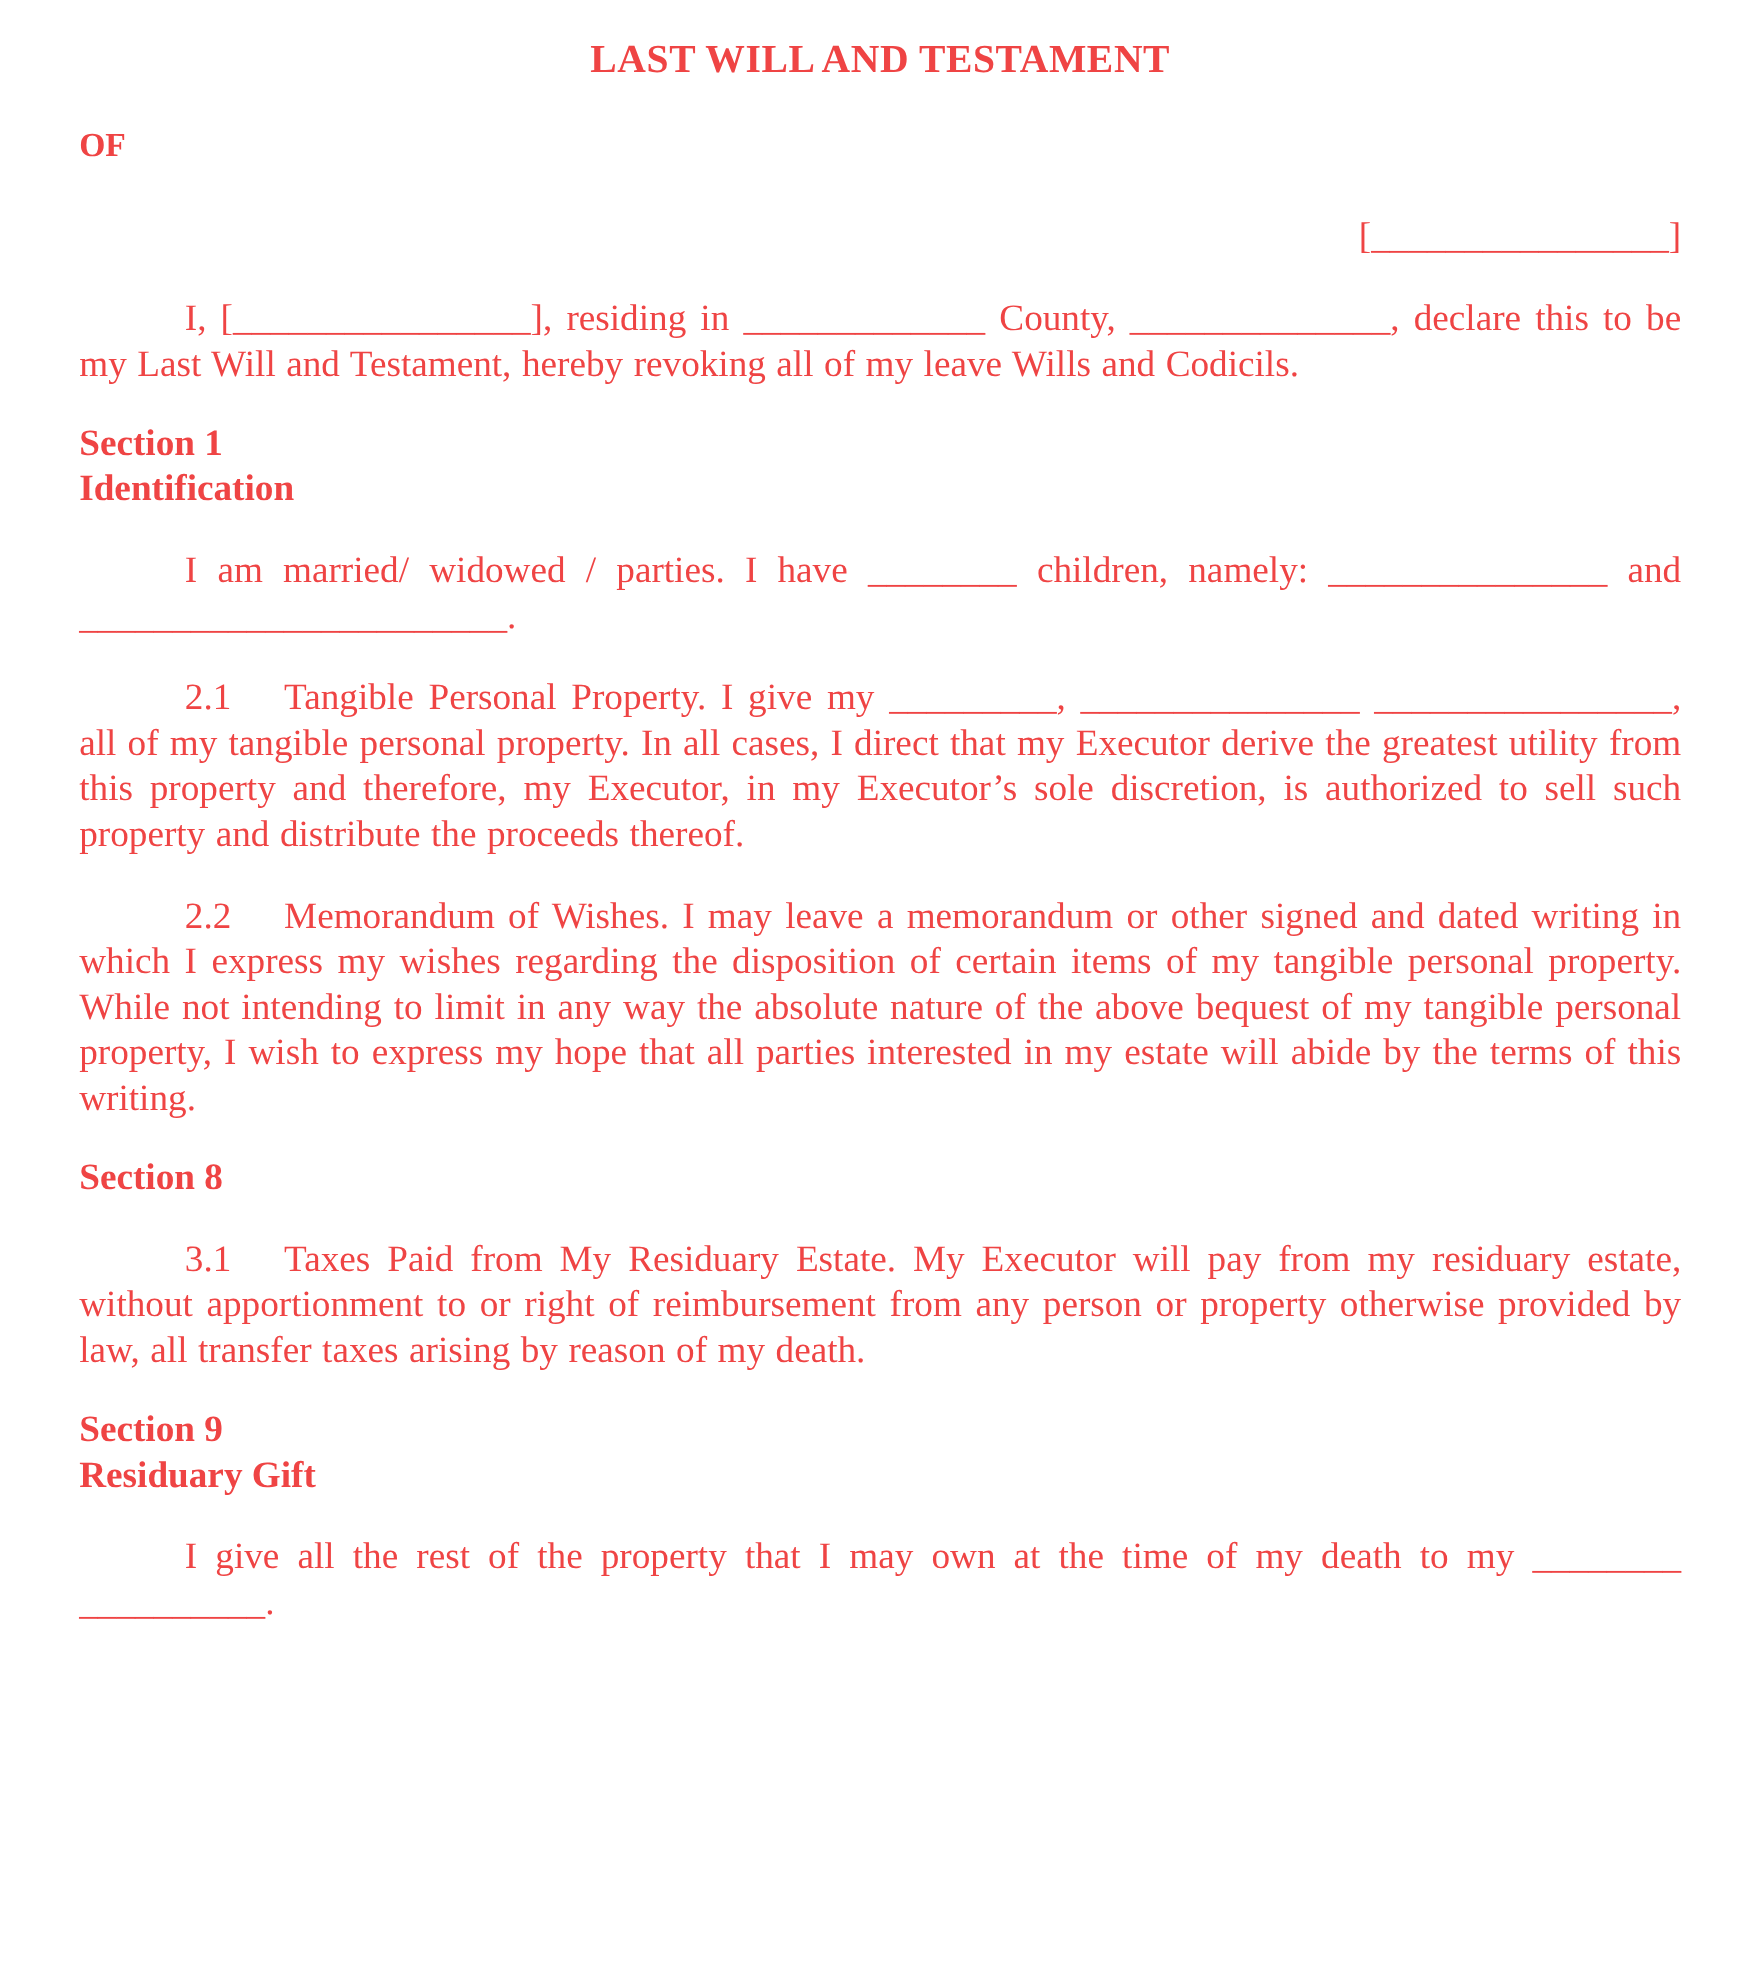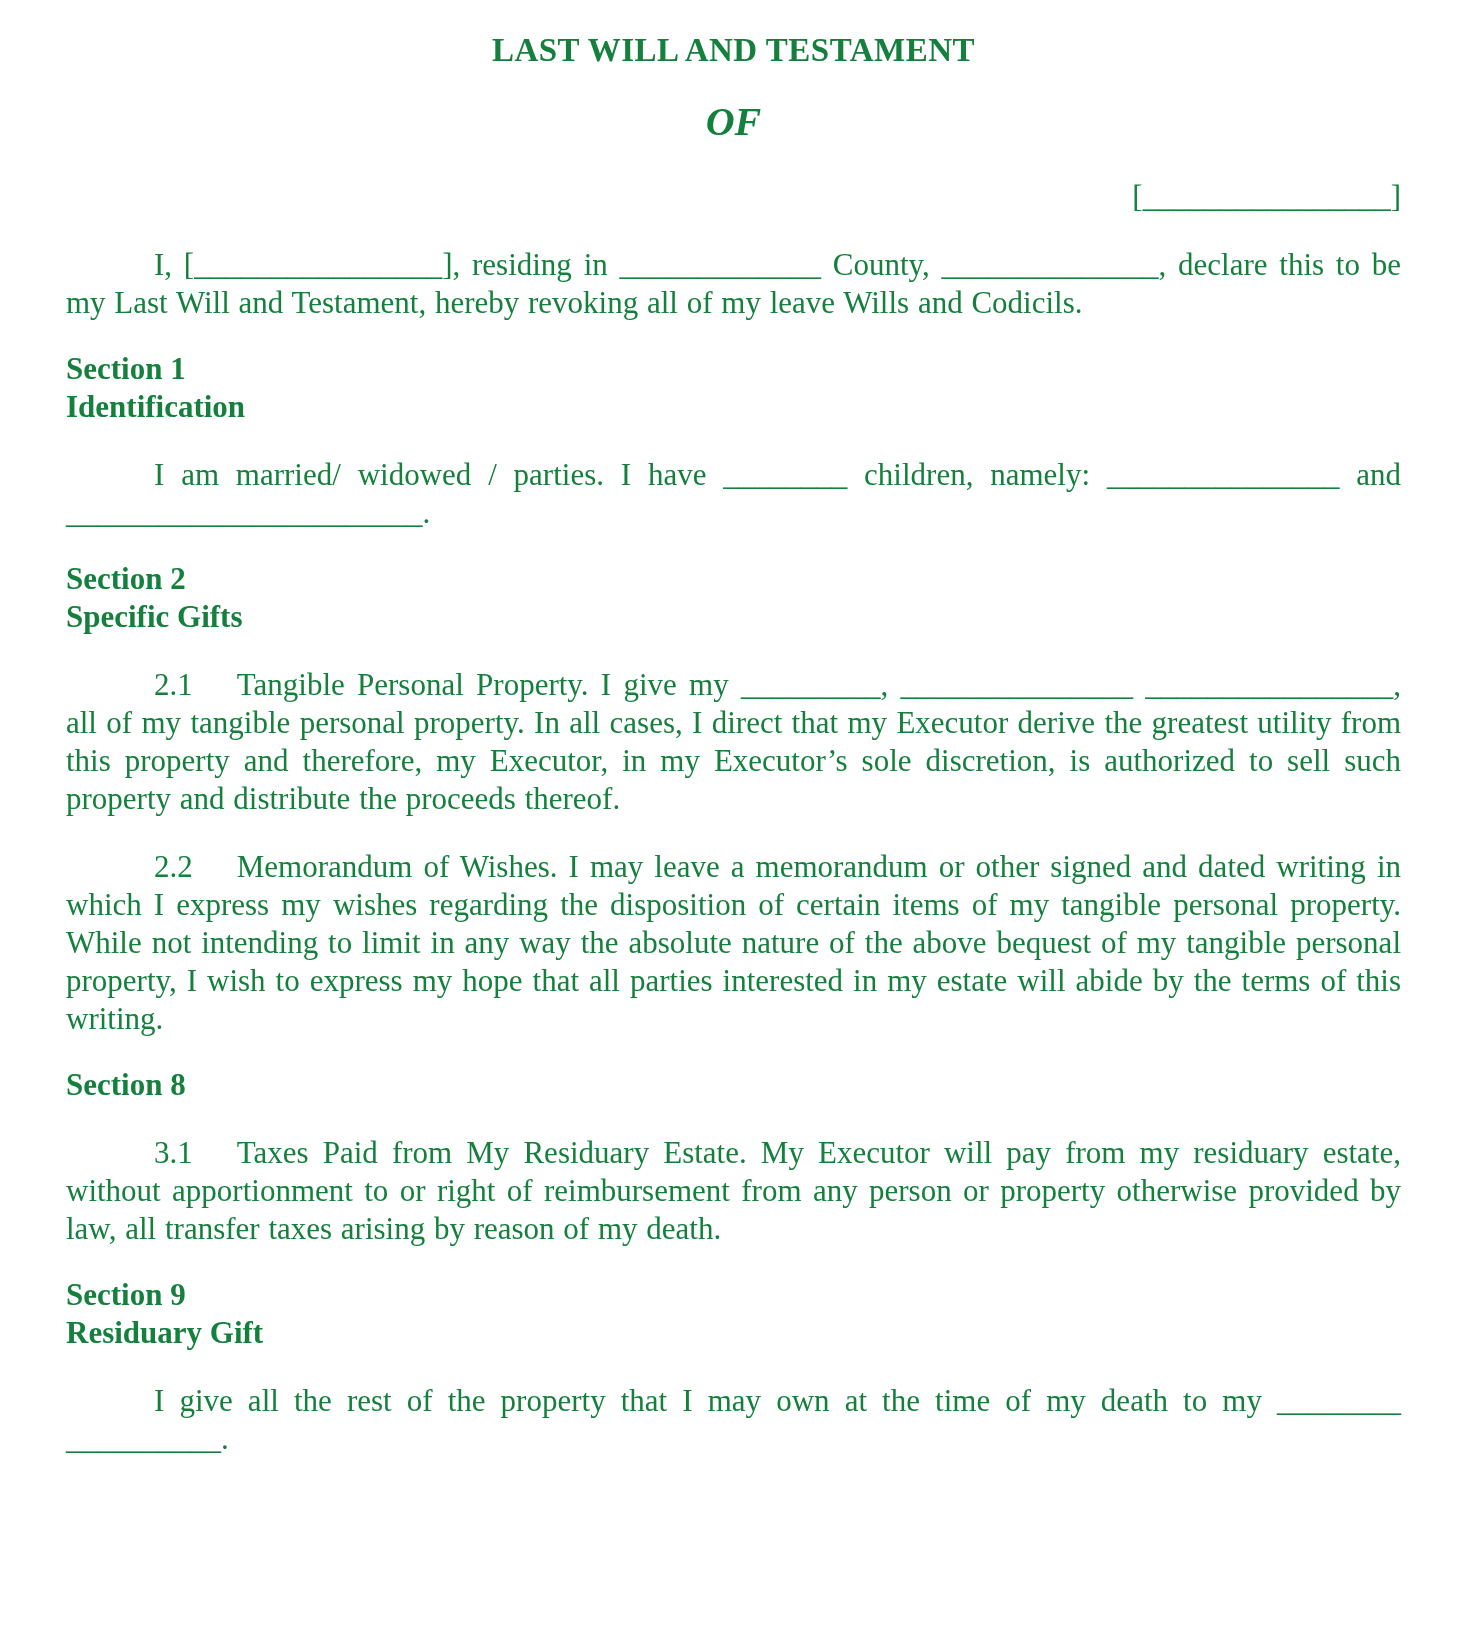--- a/index.html
+++ b/index.html
@@ -9,37 +9,36 @@
   }
   .page {
     width: 1467px;
     min-height: 1649px;
     box-sizing: border-box;
     padding: 30px 66px 40px 66px;
     background: #ffffff;
     font-family: "Liberation Serif", serif;
     font-size: 31px;
     line-height: 38px;
-    color: #15803d;
+    color: #ef4444;
   }
   .doc-title {
     margin: 0;
     font-size: 33px;
     font-weight: bold;
     text-align: center;
     line-height: 40px;
     letter-spacing: 0.5px;
   }
   .doc-of {
     margin-top: 32px;
-    font-size: 40px;
+    font-size: 28px;
     font-weight: bold;
-    text-align: center;
+    text-align: left;
     line-height: 40px;
-    font-style: italic;
   }
   .doc-nameblank {
     margin-top: 36px;
     text-align: right;
   }
   .par {
     margin: 30px 0 0 0;
     text-align: justify;
     text-indent: 88px;
     word-spacing: 1px;
@@ -68,24 +67,20 @@
   <div class="doc-nameblank">[________________]</div>
 
   <p class="par">I, [________________], residing in _____________ County, ______________, declare this to be my Last Will and Testament, hereby revoking all of my leave Wills and Codicils.</p>
 
   <div class="sec">
     <div class="sec-line">Section 1</div>
     <div class="sec-line">Identification</div>
   </div>
   <p class="par"><span>I am married/ widowed / parties.  I have ________ children, namely:  _______________ and _______________________.</span></p>
 
-  <div class="sec">
-    <div class="sec-line">Section 2</div>
-    <div class="sec-line">Specific Gifts</div>
-  </div>
   <p class="par"><span class="pnum">2.1</span><span>Tangible Personal Property.  I give my _________, _______________ ________________, all of my tangible personal property.  In all cases, I direct that my Executor derive the greatest utility from this property and therefore, my Executor, in my Executor’s sole discretion, is authorized to sell such property and distribute the proceeds thereof.</span></p>
   <p class="par"><span class="pnum">2.2</span><span>Memorandum of Wishes.  I may leave a memorandum or other signed and dated writing in which I express my wishes regarding the disposition of certain items of my tangible personal property.  While not intending to limit in any way the absolute nature of the above bequest of my tangible personal property, I wish to express my hope that all parties interested in my estate will abide by the terms of this writing.</span></p>
 
   <div class="sec">
     <div class="sec-line">Section 8</div>
   </div>
   <p class="par"><span class="pnum">3.1</span><span>Taxes Paid from My Residuary Estate.  My Executor will pay from my residuary estate, without apportionment to or right of reimbursement from any person or property otherwise provided by law, all transfer taxes arising by reason of my death.</span></p>
 
   <div class="sec">
     <div class="sec-line">Section 9</div>

